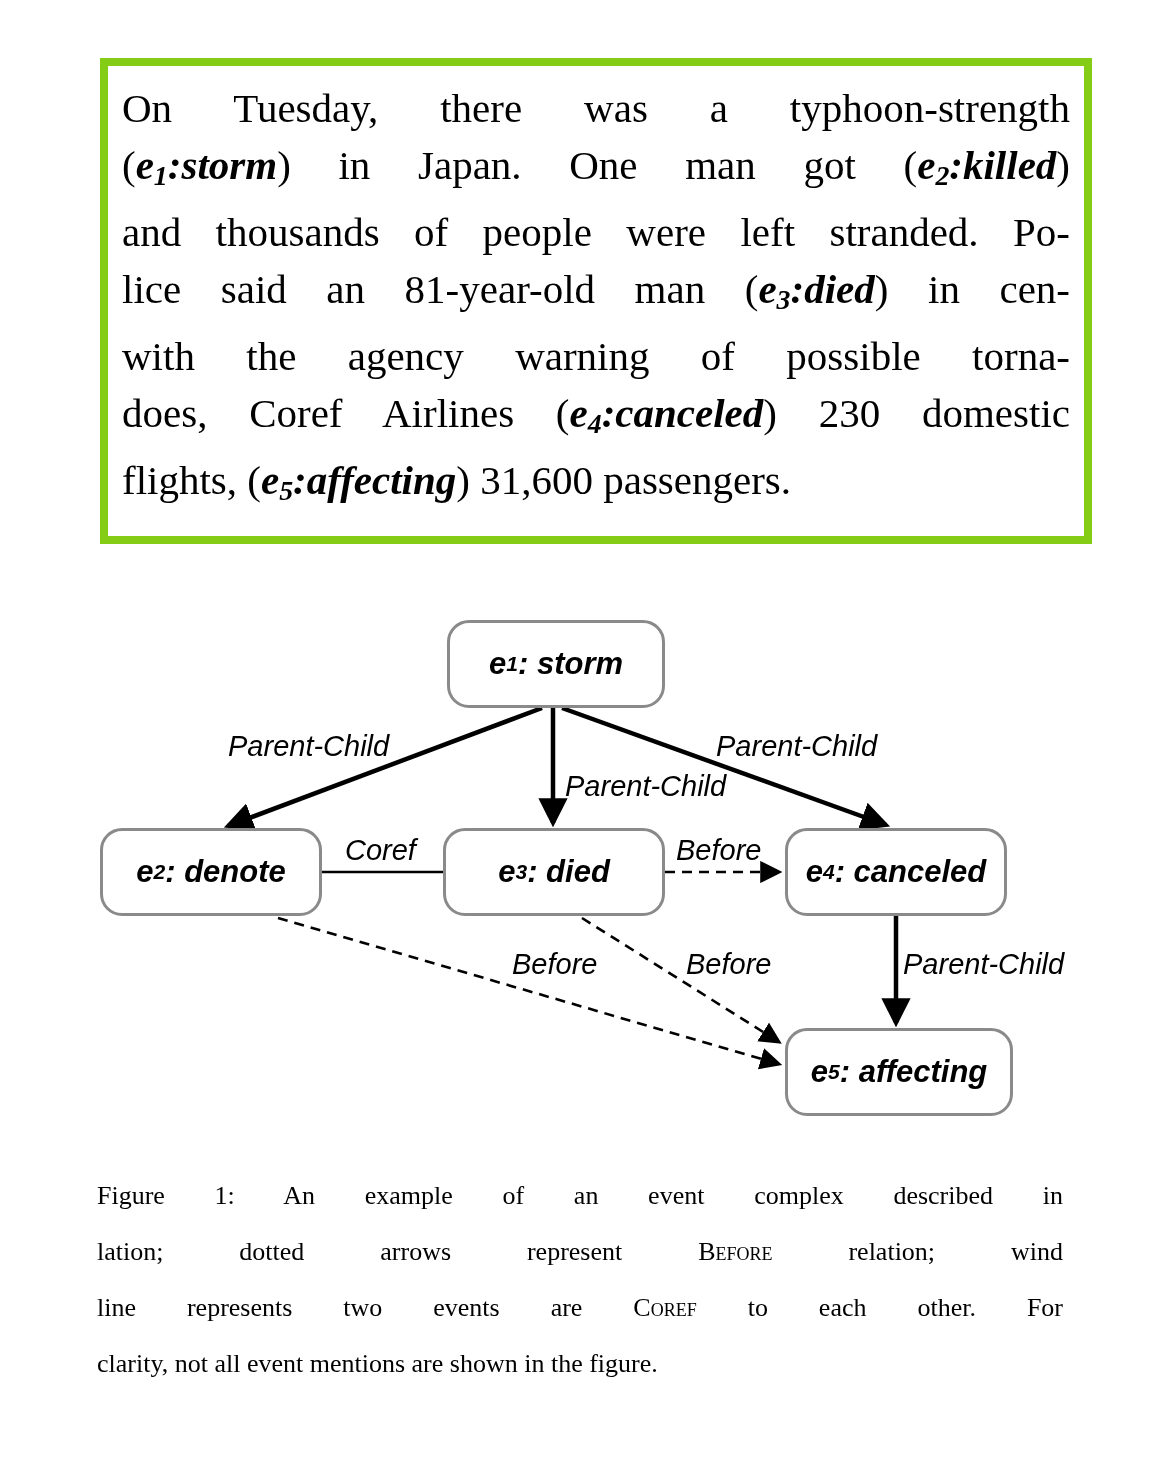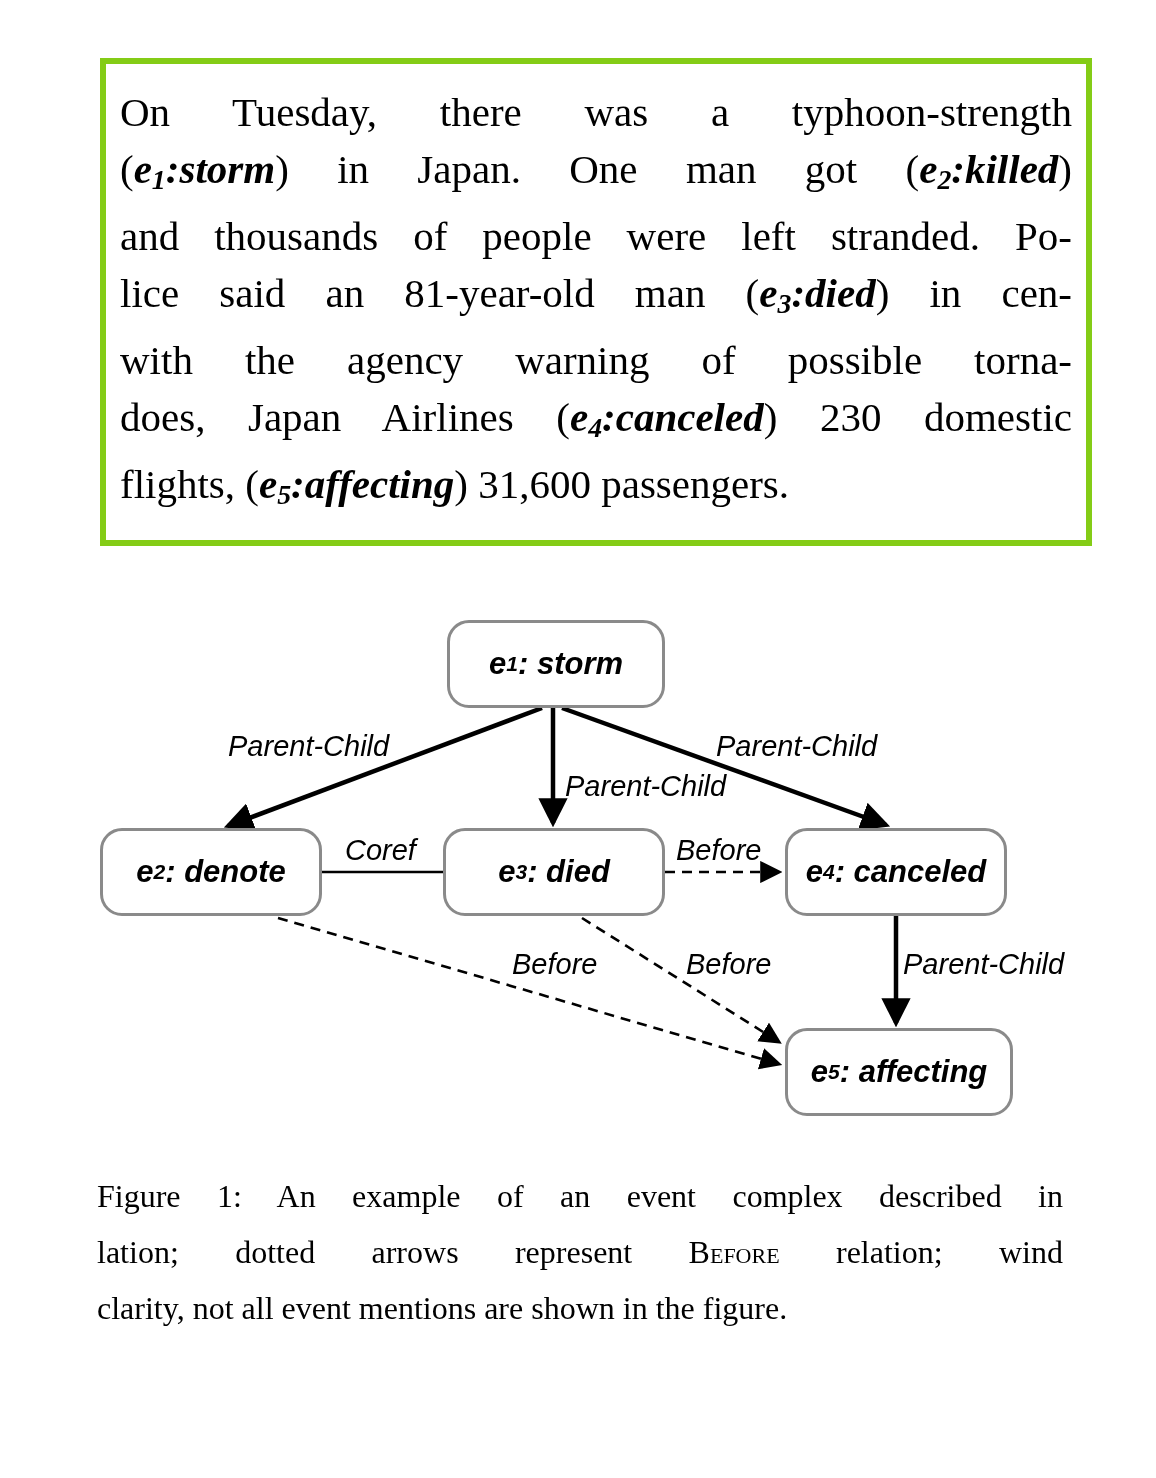--- a/index.html
+++ b/index.html
@@ -1,21 +1,21 @@
 <!DOCTYPE html>
 <html><head>
 <meta charset="utf-8">
 <style>
   html,body{margin:0;padding:0;background:#ffffff;}
   .page{position:relative;width:1156px;height:1478px;background:#ffffff;color:#000;
         font-family:"Liberation Serif",serif;overflow:hidden;}
 
   
   .text-box{position:absolute;left:100px;top:58px;width:992px;box-sizing:border-box;
-            border:6px solid #84cc16;padding:20px 14px 16px 14px;background:#fff;}
+            border:8px solid #84cc16;padding:14px 14px 16px 14px;background:#fff;}
   .text-box .rline{font-size:41px;line-height:57px;text-align:justify;text-align-last:justify;white-space:normal;}
   .text-box .rline.last{text-align-last:left;}
   .s-ev{font-weight:bold;font-style:italic;}
   .s-evsub{font-weight:bold;font-style:italic;font-size:68%;vertical-align:-0.22em;}
   .s-sub{font-size:68%;vertical-align:-0.28em;}
   .s-sc{font-variant:small-caps;}
 
   
   .diagram{position:absolute;left:0;top:612px;width:1156px;height:525px;}
   #edges-svg{position:absolute;left:0;top:0;}
@@ -23,35 +23,35 @@
         background:#fff;display:flex;align-items:center;justify-content:center;
         font-family:"Liberation Sans",sans-serif;font-weight:bold;font-style:italic;font-size:31px;}
   .elabel{position:absolute;font-family:"Liberation Sans",sans-serif;font-style:italic;
           font-size:29px;white-space:nowrap;color:#000;}
   line.bold{stroke:#000;stroke-width:4.5;}
   line.dashed{stroke:#000;stroke-width:2.6;stroke-dasharray:10 7;}
   line.solid{stroke:#000;stroke-width:2.6;}
 
   
   .caption{position:absolute;left:97px;top:1168px;width:966px;}
-  .caption .rline{font-size:32px;line-height:56px;text-align:justify;text-align-last:justify;}
+  .caption .rline{font-size:26px;line-height:56px;text-align:justify;text-align-last:justify;}
   .caption .rline.last{text-align-last:left;}
 </style>
 </head>
 <body>
 
 <div class="page">
 
   <div class="text-box">
       <div class="rline"><span>On Tuesday, there was a typhoon-strength</span></div>
       <div class="rline"><span>(</span><span class="s-ev">e</span><span class="s-evsub">1</span><span class="s-ev">:storm</span><span>) in Japan. One man got (</span><span class="s-ev">e</span><span class="s-evsub">2</span><span class="s-ev">:killed</span><span>)</span></div>
       <div class="rline"><span>and thousands of people were left stranded. Po-</span></div>
       <div class="rline"><span>lice said an 81-year-old man (</span><span class="s-ev">e</span><span class="s-evsub">3</span><span class="s-ev">:died</span><span>) in cen-</span></div>
       <div class="rline"><span>with the agency warning of possible torna-</span></div>
-      <div class="rline"><span>does, Japan Airlines (</span><span class="s-ev">e</span><span class="s-evsub">4</span><span class="s-ev">:canceled</span><span>) 230 domestic</span></div>
+      <div class="rline"><span>does, Coref Airlines (</span><span class="s-ev">e</span><span class="s-evsub">4</span><span class="s-ev">:canceled</span><span>) 230 domestic</span></div>
       <div class="rline last"><span>flights, (</span><span class="s-ev">e</span><span class="s-evsub">5</span><span class="s-ev">:affecting</span><span>) 31,600 passengers.</span></div>
     </div>
 
   <div class="diagram">
     <svg id="edges-svg" width="1156" height="525">
       <defs>
         <marker id="ah-bold" viewBox="0 0 10 10" refX="8.5" refY="5" markerWidth="6.5" markerHeight="6.5" orient="auto-start-reverse">
           <path d="M0,0 L10,5 L0,10 z" fill="#000"></path>
         </marker>
         <marker id="ah-thin" viewBox="0 0 10 10" refX="8.5" refY="5" markerWidth="8.5" markerHeight="8.5" orient="auto-start-reverse">
@@ -99,16 +99,17 @@
       <div class="elabel" style="left: 345px; top: 222px;">Coref</div>
       <div class="elabel" style="left: 676px; top: 222px;">Before</div>
       <div class="elabel" style="left: 512px; top: 336px;">Before</div>
       <div class="elabel" style="left: 686px; top: 336px;">Before</div>
       <div class="elabel" style="left: 903px; top: 336px;">Parent-Child</div>
     </div>
 
   <div class="caption">
       <div class="rline"><span>Figure 1: An example of an event complex described in</span></div>
       <div class="rline"><span>lation; dotted arrows represent </span><span class="s-sc">Before</span><span> relation; wind</span></div>
+      <div class="rline"><span>line represents two events are </span><span class="s-sc">Coref</span><span> to each other. For</span></div>
       <div class="rline last"><span>clarity, not all event mentions are shown in the figure.</span></div>
     </div>
 
 </div>
 
 </body></html>

